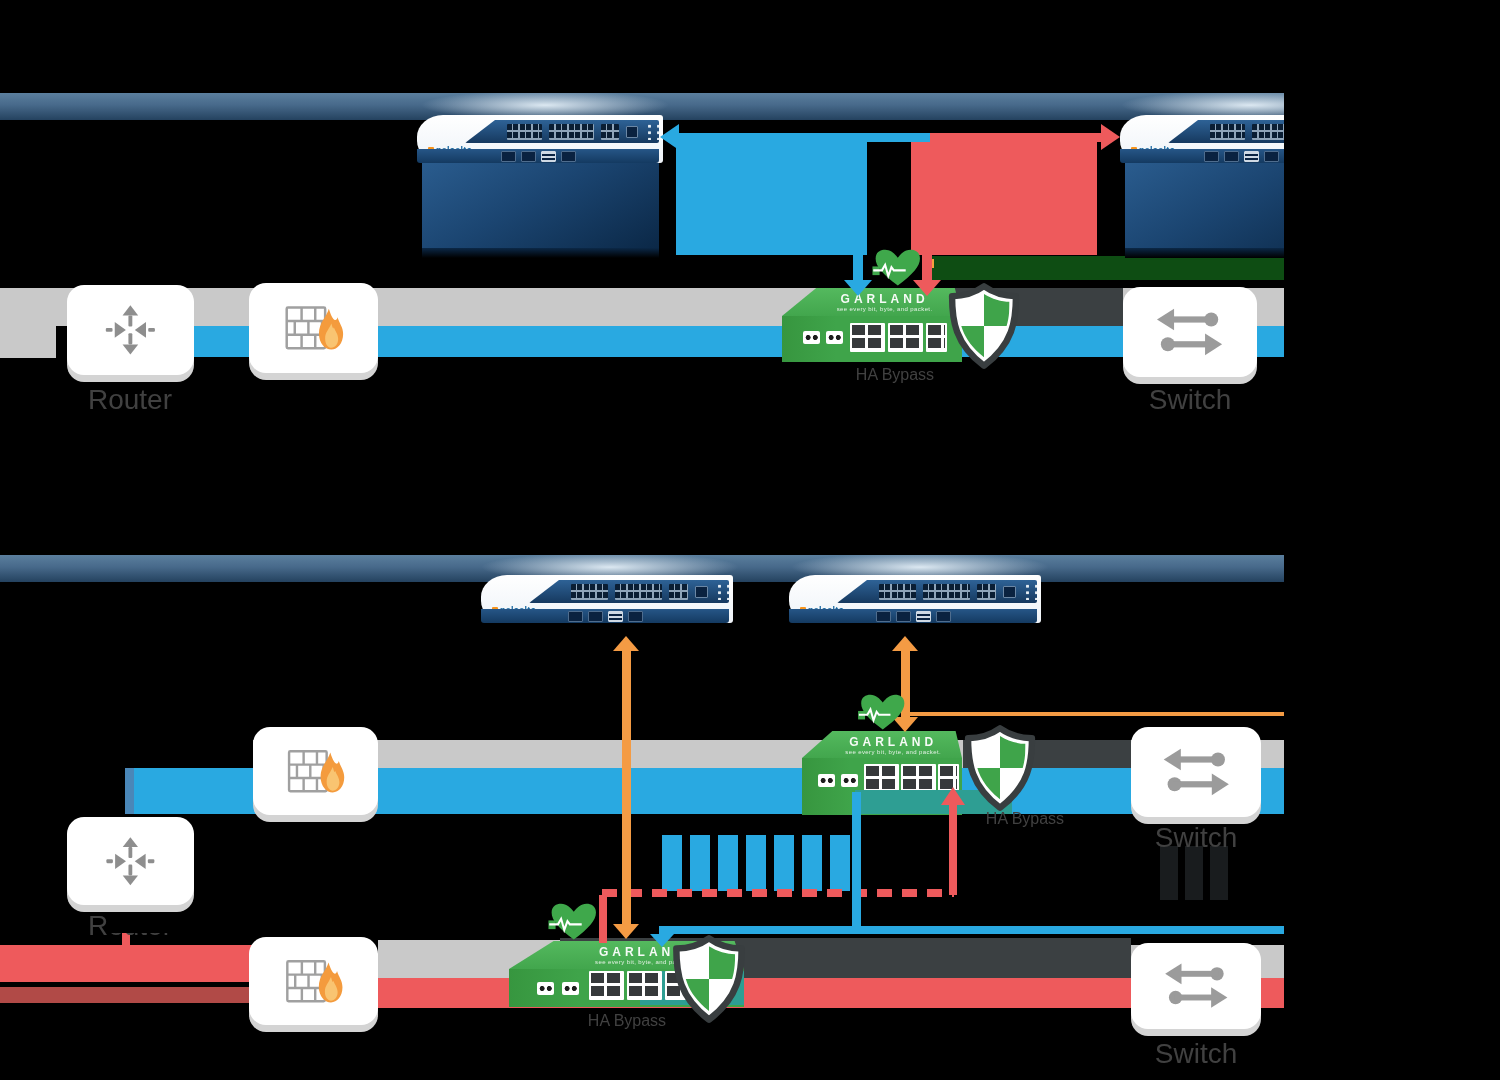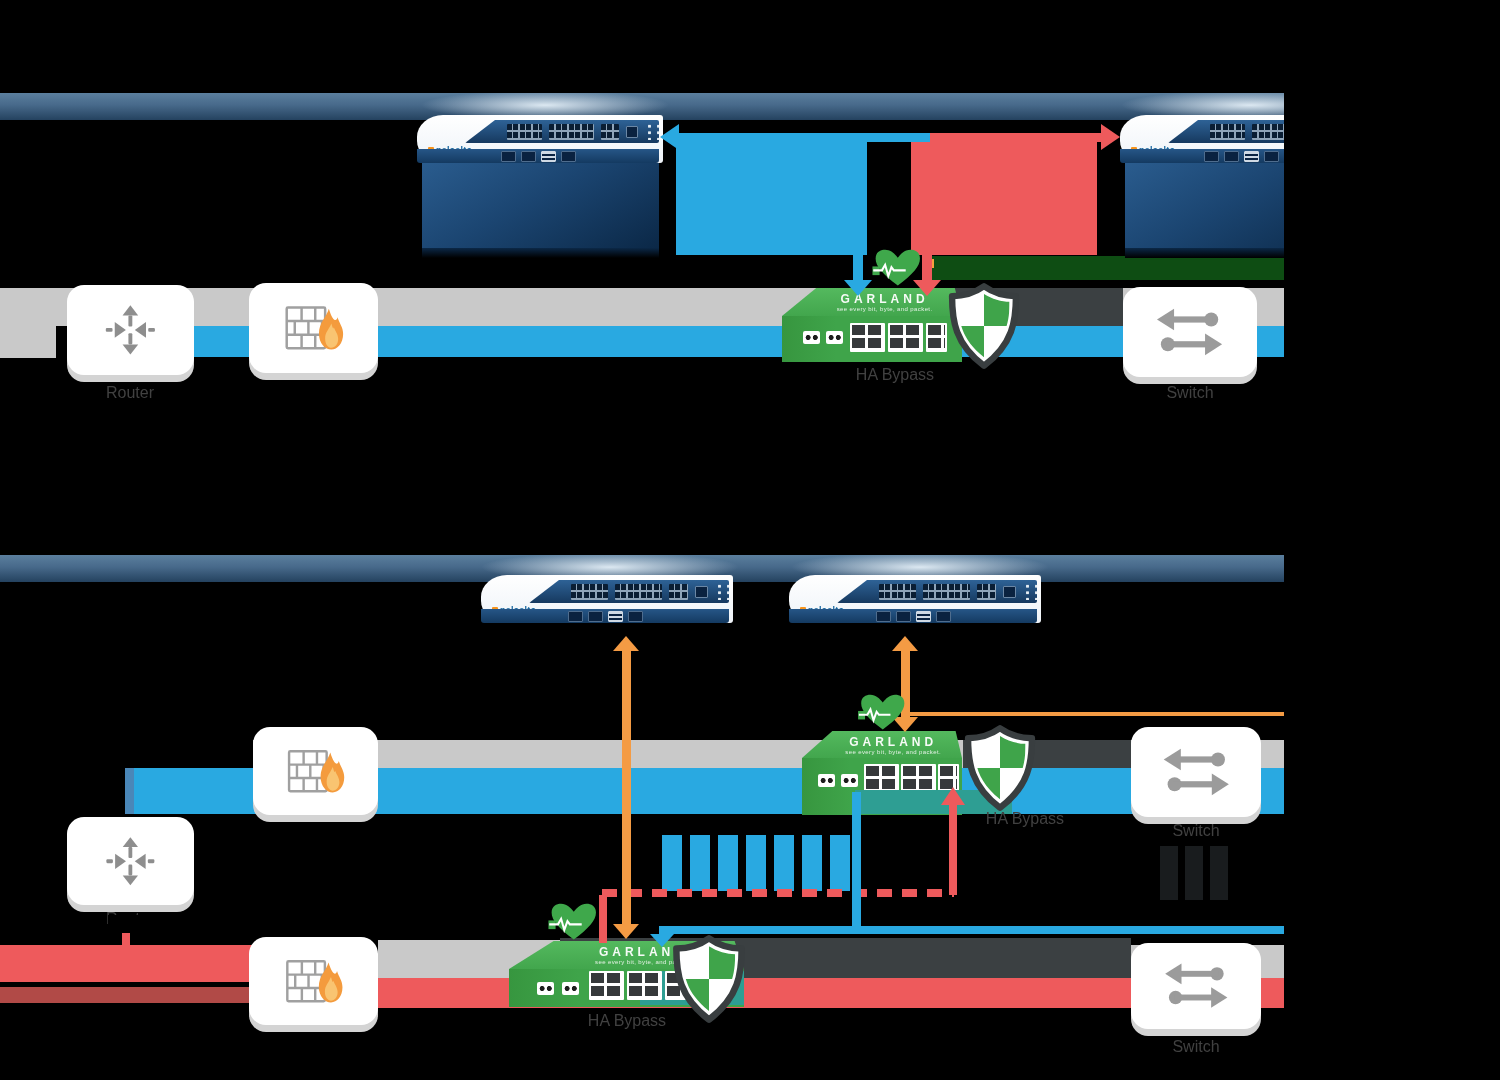--- a/index.html
+++ b/index.html
@@ -21,21 +21,21 @@
   .dash-black-v{position:absolute;background:repeating-linear-gradient(90deg,#191c1e 0 18px,transparent 18px 25px);}
   
   .topbar{position:absolute;left:0;width:1500px;height:27px;
       background:linear-gradient(180deg,#5b7f9e 0%,#47698a 45%,#24425f 100%);}
   .glow{position:absolute;height:27px;background:radial-gradient(ellipse at 50% 45%,rgba(228,239,247,.95) 0%,rgba(228,239,247,0) 70%);}
   
   .box{position:absolute;background:#fff;border-radius:17px;box-shadow:0 7px 0 #d4d4d4;
        display:flex;align-items:center;justify-content:center;}
   .box svg{width:62%;height:62%;}
   
-  .lbl{position:absolute;color:#414141;font-size:16px;text-align:center;white-space:nowrap;}
+  .lbl{position:absolute;color:#414141;font-size:28px;text-align:center;white-space:nowrap;}
   .lbl.big{font-size:16px;}
   
   .appliance{position:absolute;}
   .app-chassis{position:absolute;top:0;left:0;right:0;height:48px;background:linear-gradient(#ffffff,#eef3f8);
       border-radius:26px 3px 3px 26px / 22px 3px 3px 22px;}
   .app-band1{position:absolute;top:5px;left:48px;right:4px;height:23px;
       background:linear-gradient(#2e6296,#16395f);border-radius:2px;
       clip-path:polygon(30px 0,100% 0,100% 100%,0 100%);
       display:flex;align-items:center;gap:7px;padding-left:42px;box-sizing:border-box;}
   .pg{height:16px;border-radius:1px;background:

